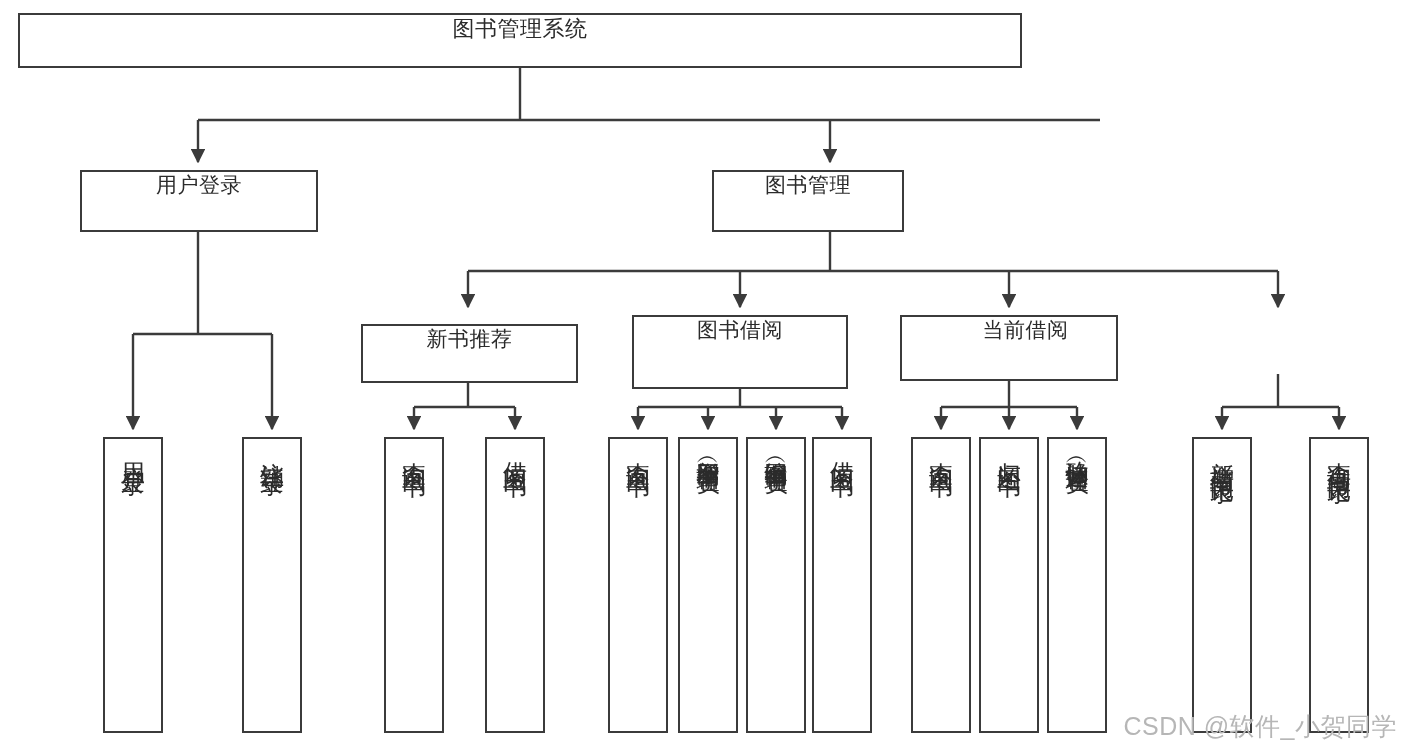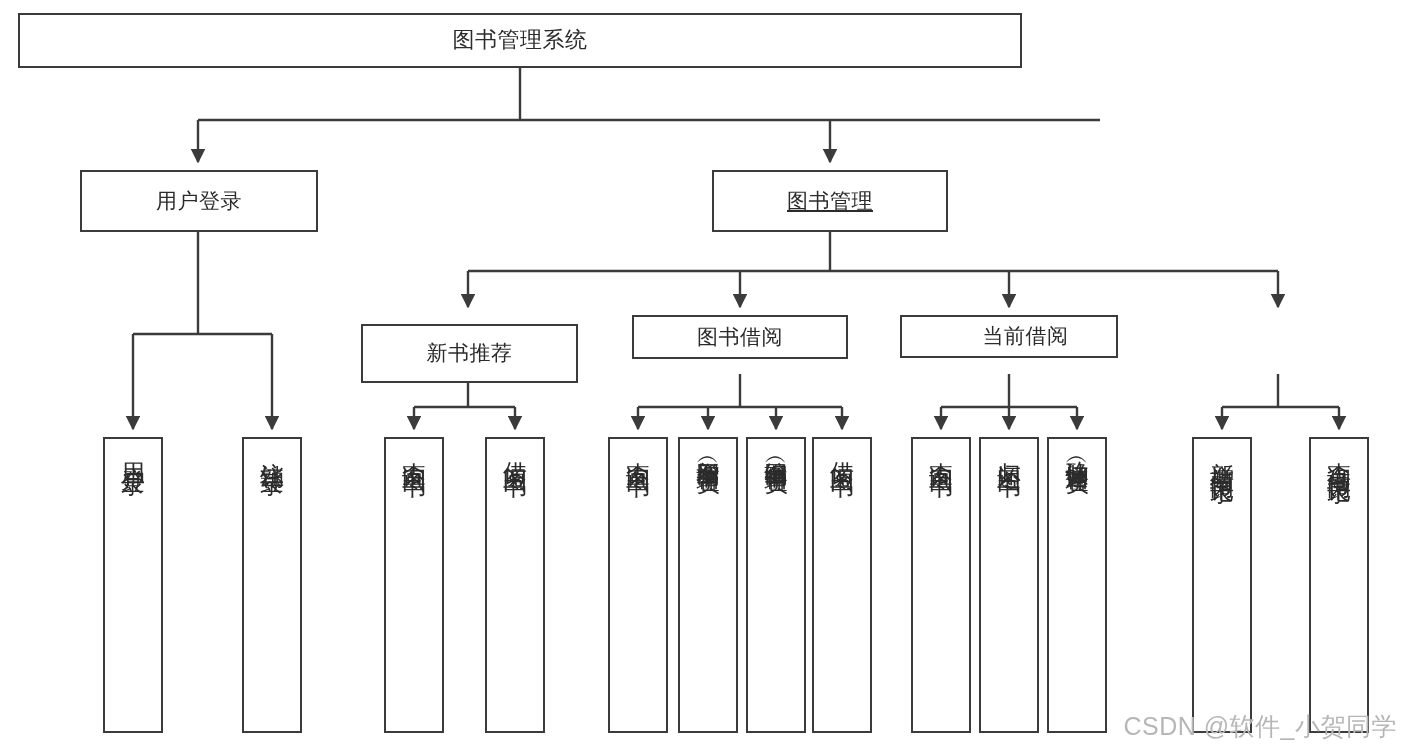--- a/index.html
+++ b/index.html
@@ -24,21 +24,20 @@
     width: 1405px;
     height: 747px;
     pointer-events: none;
   }
   .node {
     position: absolute;
     box-sizing: border-box;
     border: 2px solid #3b3b3b;
     background: #ffffff;
     display: flex;
-    align-items: center;
     justify-content: center;
     color: #2b2b2b;
     z-index: 2;
   }
   .node .lbl {
     display: block;
     text-align: center;
     line-height: 1.28;
   }
   
@@ -135,31 +134,31 @@
     </g>
   </svg>
 
   <div class="node horiz root" style="left:18px; top:13px; width:1004px; height:55px;">
     <span class="lbl">图书管理系统</span>
   </div>
 
   <div class="node horiz" style="left:80px; top:170px; width:238px; height:62px;">
     <span class="lbl">用户登录</span>
   </div>
-  <div class="node horiz" style="left:712px; top:170px; width:236px; height:62px;text-decoration:underline;">
+  <div class="node horiz" style="left:712px; top:170px; width:192px; height:62px;">
     <span class="lbl">图书管理</span>
   </div>
 
   <div class="node horiz" style="left:361px; top:324px; width:217px; height:59px;">
     <span class="lbl">新书推荐</span>
   </div>
-  <div class="node horiz" style="left:632px; top:315px; width:216px; height:44px;">
+  <div class="node horiz" style="left:632px; top:315px; width:216px; height:74px;">
     <span class="lbl">图书借阅</span>
   </div>
-  <div class="node horiz" style="left:900px; top:315px; width:218px; height:43px;padding-left:33px;">
+  <div class="node horiz" style="left:900px; top:315px; width:218px; height:66px;padding-left:33px;">
     <span class="lbl">当前借阅</span>
   </div>
 
   <div class="node vert" style="left:103px; top:437px; width:60px; height:296px;">
     <span class="lbl">用户登录</span>
   </div>
   <div class="node vert" style="left:242px; top:437px; width:60px; height:296px;">
     <span class="lbl">注销登录</span>
   </div>
 

